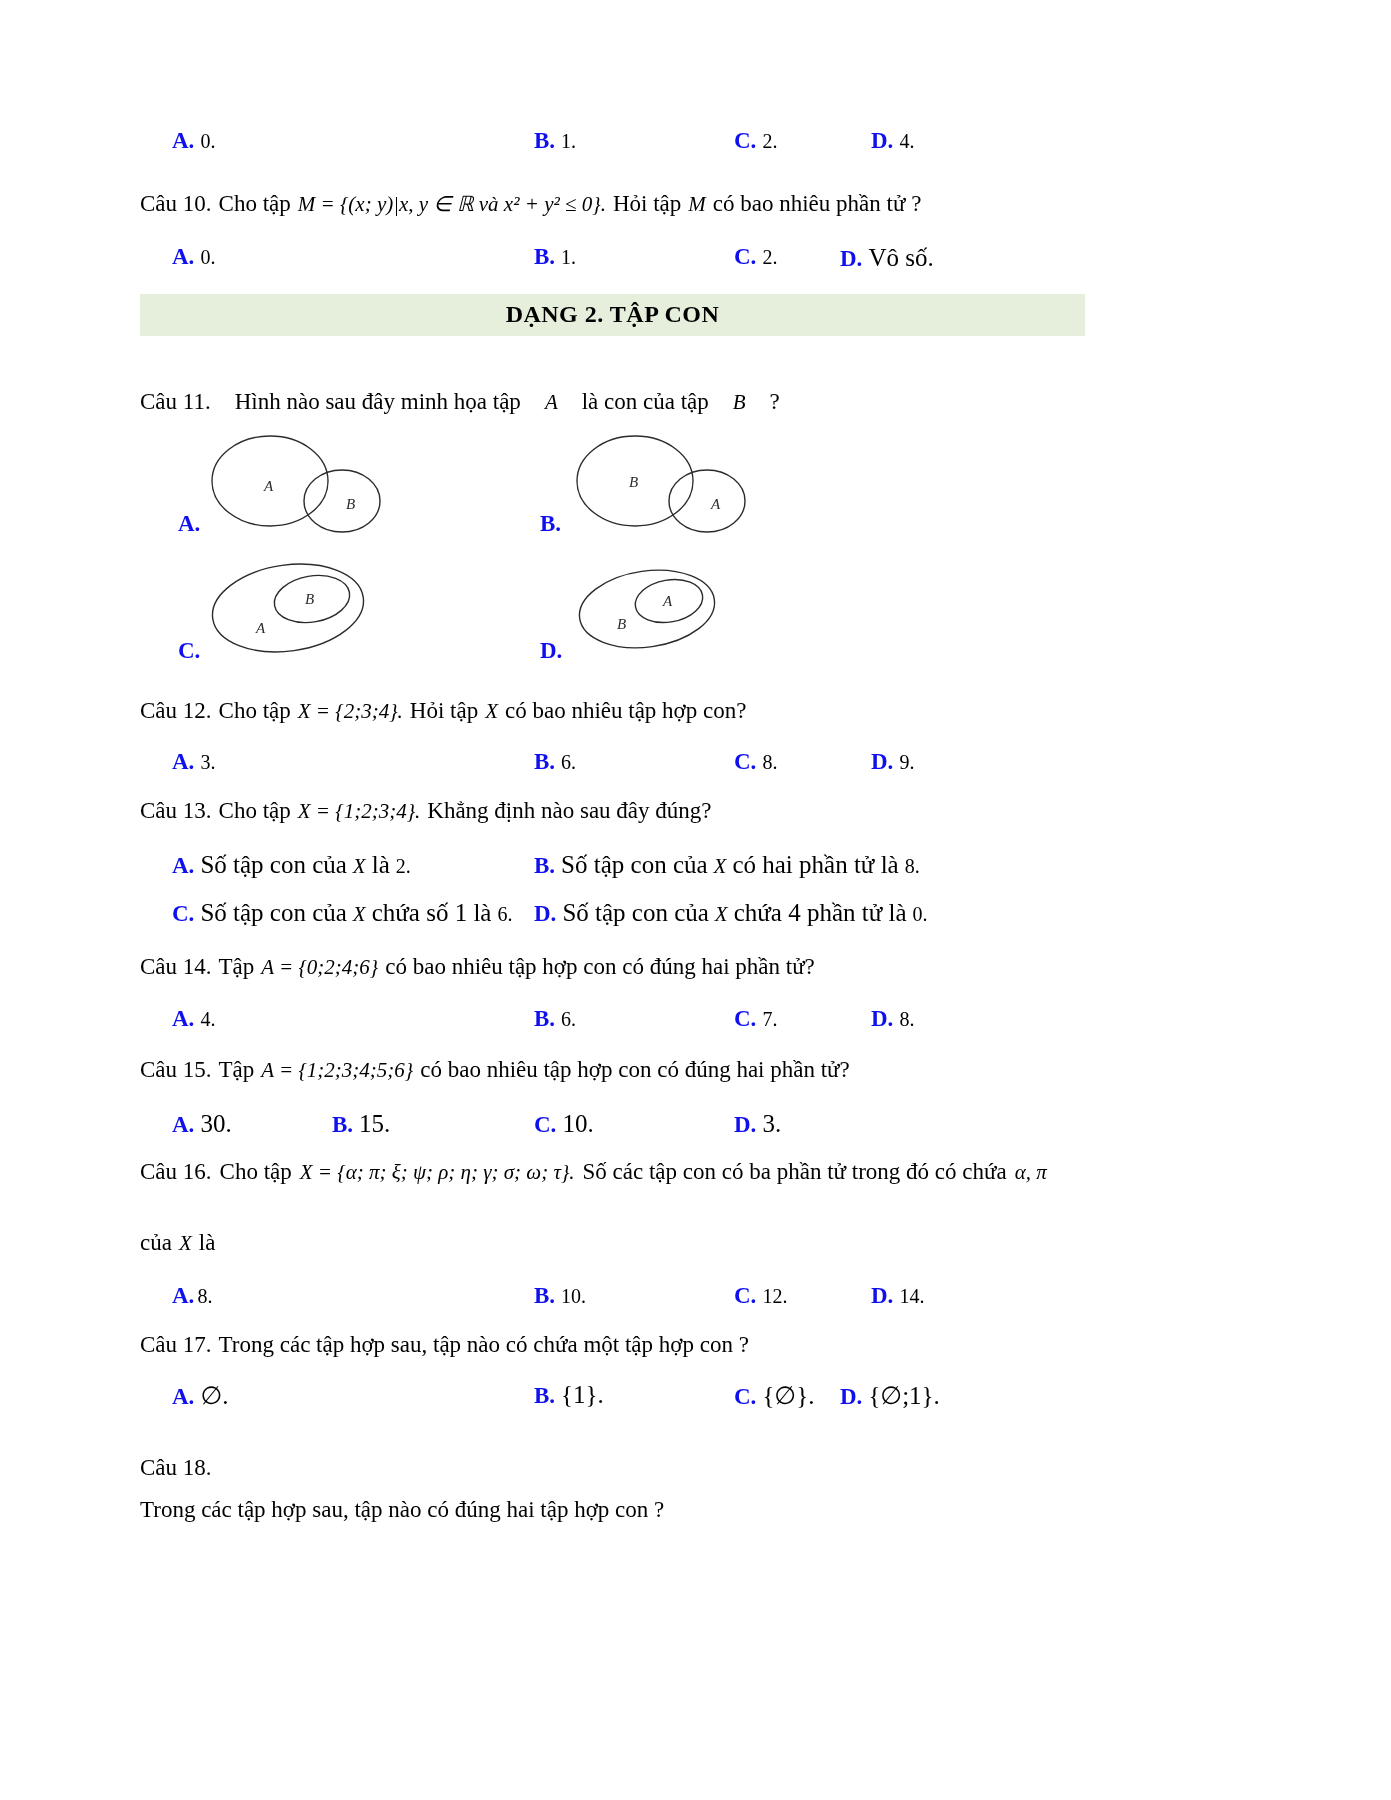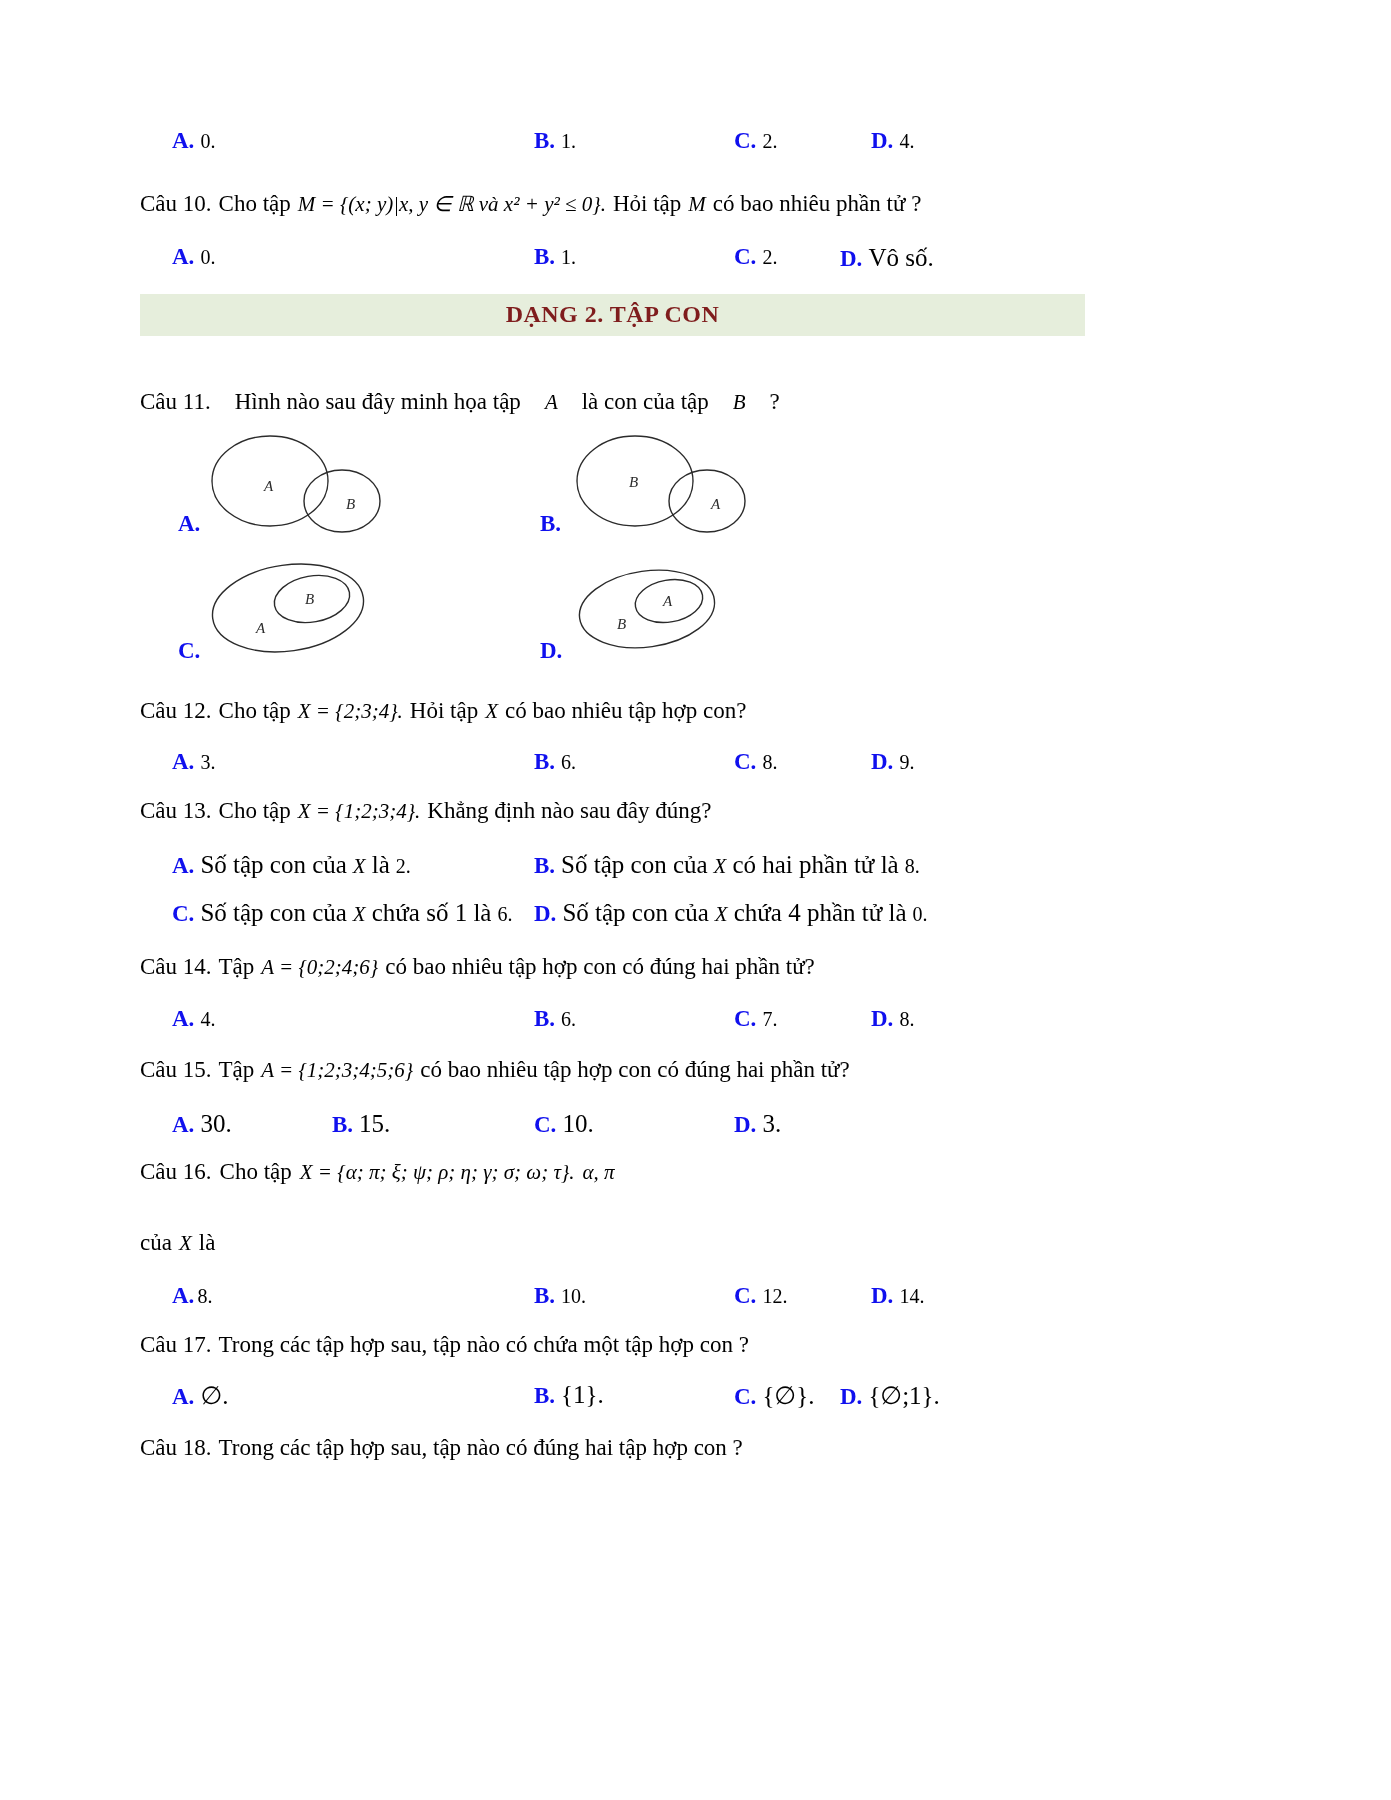--- a/index.html
+++ b/index.html
@@ -80,21 +80,21 @@
   
   .banner {
     background: #E6EEDC;
     width: 945px;
     height: 42px;
     display: flex;
     align-items: center;
     justify-content: center;
   }
   .banner-text {
-    color: #7f1d1d;
+    color: #000000;
     font-weight: bold;
     font-size: 24px;
     letter-spacing: 0.5px;
     font-family: "Liberation Serif", serif;
   }
 
   
   .venn-block { position: relative; }
   .venn-cell { position: absolute; }
   .venn-label {
@@ -338,20 +338,21 @@
       <div class="ans" style="left:594px; top:0;">
         <span class="ans-letter">D.</span>
         <span class="ans-val big">3.</span>
       </div>
     </div>
 
     <div class="question" style="margin-top:4px;gap:8px;">
       <span class="qnum">Câu 16.</span>
       <span class="qtext">Cho tập</span>
       <span class="mathi">X = {α; π; ξ; ψ; ρ; η; γ; σ; ω; τ}.</span>
+      <span class="qtext">Số các tập con có ba phần tử trong đó có chứa</span>
       <span class="mathi">α, π</span>
     </div>
     <div class="question" style="margin-left:0;">
       <span class="qtext">của</span>
       <span class="mathi">X</span>
       <span class="qtext">là</span>
     </div>
 
     <div class="answers" style="margin-top:22px;">
       <div class="ans" style="left:32px; top:0; gap:3px;">
@@ -389,19 +390,19 @@
       <div class="ans" style="left:594px; top:0;">
         <span class="ans-letter">C.</span>
         <span class="ans-val big">{∅}.</span>
       </div>
       <div class="ans" style="left:700px; top:0;">
         <span class="ans-letter">D.</span>
         <span class="ans-val big">{∅;1}.</span>
       </div>
     </div>
 
-    <div class="question" style="margin-top:9px;">
+    <div class="question" style="margin-top:29px;flex-direction:column;">
       <span class="qnum">Câu 18.</span>
       <span class="qtext">Trong các tập hợp sau, tập nào có đúng hai tập hợp con ?</span>
     </div>
 
   </div>
 </div>
 
 </body></html>

